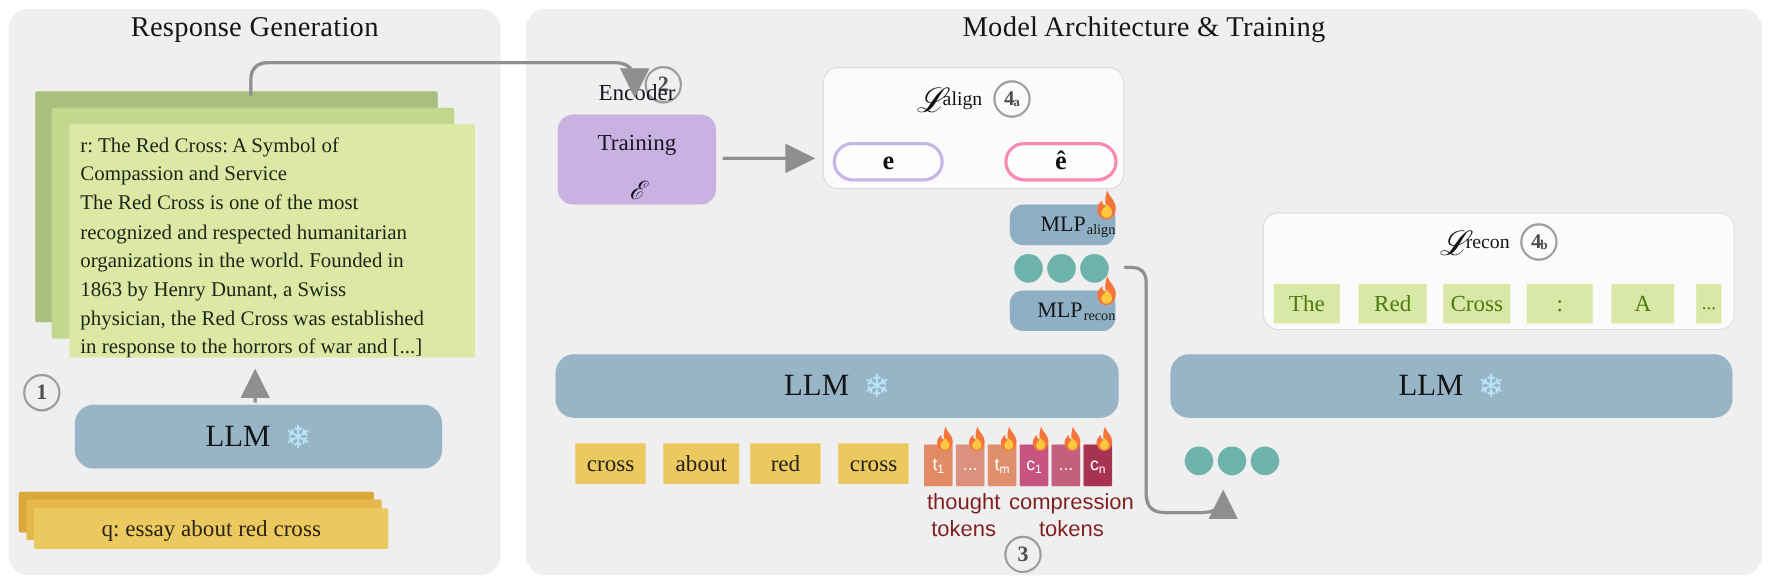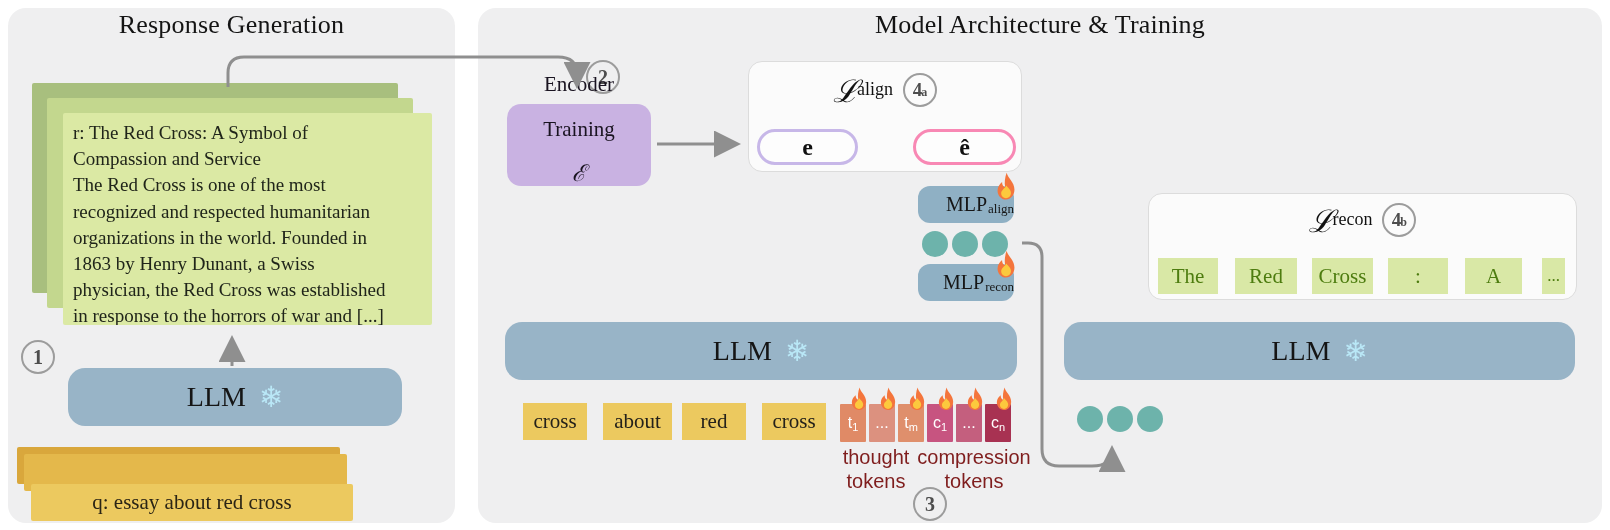--- a/index.html
+++ b/index.html
@@ -71,21 +71,21 @@
 
   <div class="circle-badge" style="left:21px;top:340px;">1</div>
 
   <div class="llm-bar" style="left:68px;top:368px;width:334px;height:58px;">
     <span>LLM</span>
     <span class="flake">❄</span>
   </div>
 
   <div class="card" style="left:17px;top:447px;width:323px;height:37px;background:#d9a73c;"></div>
   <div class="card" style="left:24px;top:454px;width:323px;height:37px;background:#e4b84b;"></div>
-  <div class="card" style="left:31px;top:484px;width:322px;height:37px;background:#ecc95f;display:flex;align-items:center;justify-content:center;font-size:21px;color:#2a2415;">q: essay about red cross</div>
+  <div class="card" style="left:31px;top:462px;width:322px;height:37px;background:#ecc95f;display:flex;align-items:center;justify-content:center;font-size:21px;color:#2a2415;">q: essay about red cross</div>
 
   <div class="circle-badge" style="left:586px;top:60px;">2</div>
   <div class="enc-box" style="left:507px;top:104px;width:144px;height:82px;">
     <span>Encoder</span>
     <span>Training</span>
     <span class="enc-symbol">ℰ</span>
   </div>
 
   <div class="loss-box" style="left:748px;top:61px;width:274px;height:111px;"></div>
   <div class="loss-title" style="left:748px;top:68px;width:274px;height:44px;">

